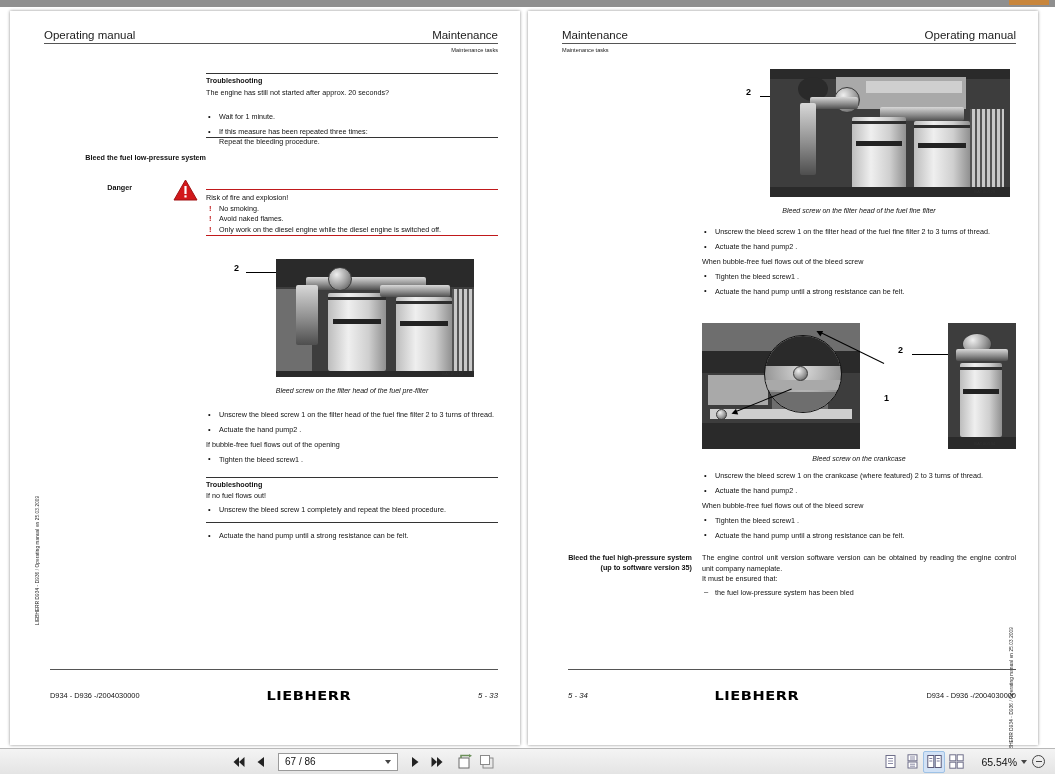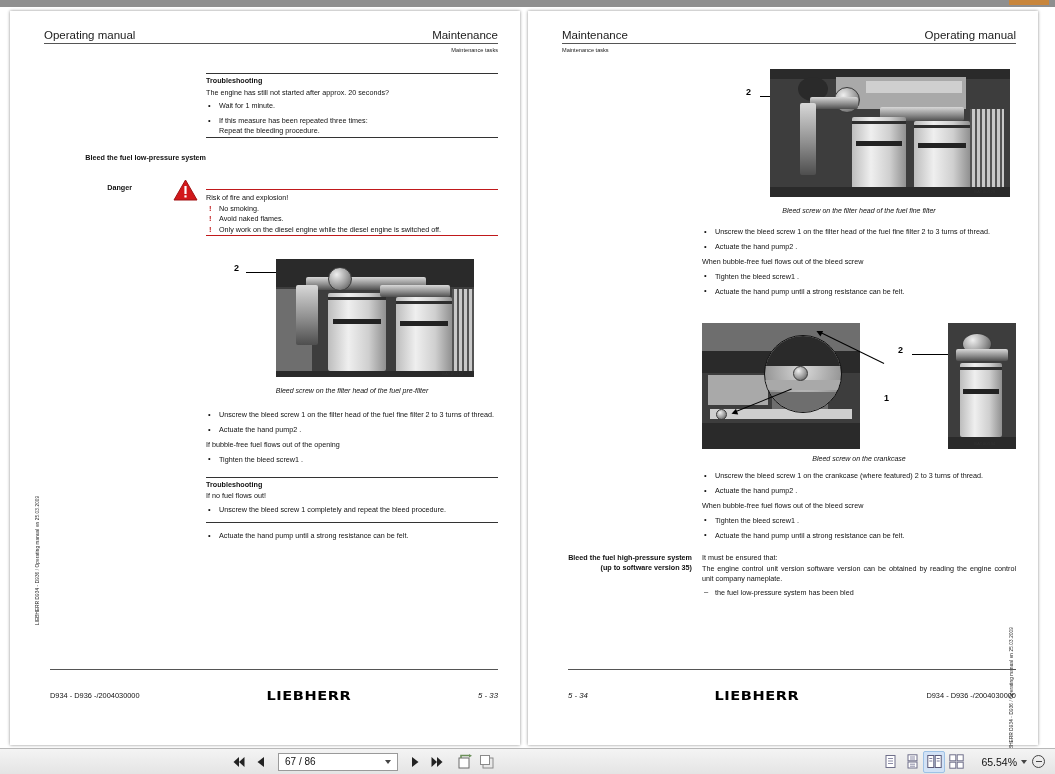--- a/index.html
+++ b/index.html
@@ -222,21 +222,21 @@
             <span>Operating manual</span>
             <span>Maintenance</span>
           </div>
           <div class="hdr-row2 r">Maintenance tasks</div>
         </div>
 
         <div class="rule" style="left:196px; right:22px; top:62px;"></div>
         <div class="blk" style="left:196px; right:22px; top:65px;">
           <div class="sec-title">Troubleshooting</div>
           <div style="margin-top:1px;">The engine has still not started after approx. 20 seconds?</div>
-          <ul class="bl" style="margin-top:3px;">
+          <ul class="bl" style="margin-top:14px;">
             <li><span>Wait for 1 minute.</span></li>
             <li><span style="white-space:pre-line">If this measure has been repeated three times:
 Repeat the bleeding procedure.</span></li>
           </ul>
         </div>
         <div class="rule" style="left:196px; right:22px; top:126px;"></div>
 
         <div class="marg" style="left:50px; width:146px; top:142px;">Bleed the fuel low-pressure system</div>
 
         <div class="danger-label" style="left:80px; width:42px; top:172px;">Danger</div>
@@ -418,22 +418,22 @@
             <li><span>Actuate the hand pump2 .</span></li>
             <li class="nodot"><span>When bubble-free fuel flows out of the bleed screw</span></li>
             <li style="margin-top:4px;"><span>Tighten the bleed screw1 .</span></li>
             <li><span>Actuate the hand pump until a strong resistance can be felt.</span></li>
           </ul>
         </div>
 
         <div class="marg" style="left:28px; width:136px; top:542px;">Bleed the fuel high-pressure system (up to software version 35)</div>
 
         <div class="blk" style="left:174px; right:22px; top:542px;">
+          <div style="text-align:justify;">The engine control unit version software version can be obtained by reading the engine control unit company nameplate.</div>
           <div>It must be ensured that:</div>
-          <div style="text-align:justify;">The engine control unit version software version can be obtained by reading the engine control unit company nameplate.</div>
           <ul class="bl" style="margin-top:3px;">
             <li class="dash"><span>the fuel low-pressure system has been bled</span></li>
           </ul>
         </div>
 
         <div class="vcode r">LIEBHERR D934 - D936 / Operating manual en 25.03.2009</div>
 
         <div class="ftr">
           <div class="ftr-rule"></div>
           <div class="ftr-row">

